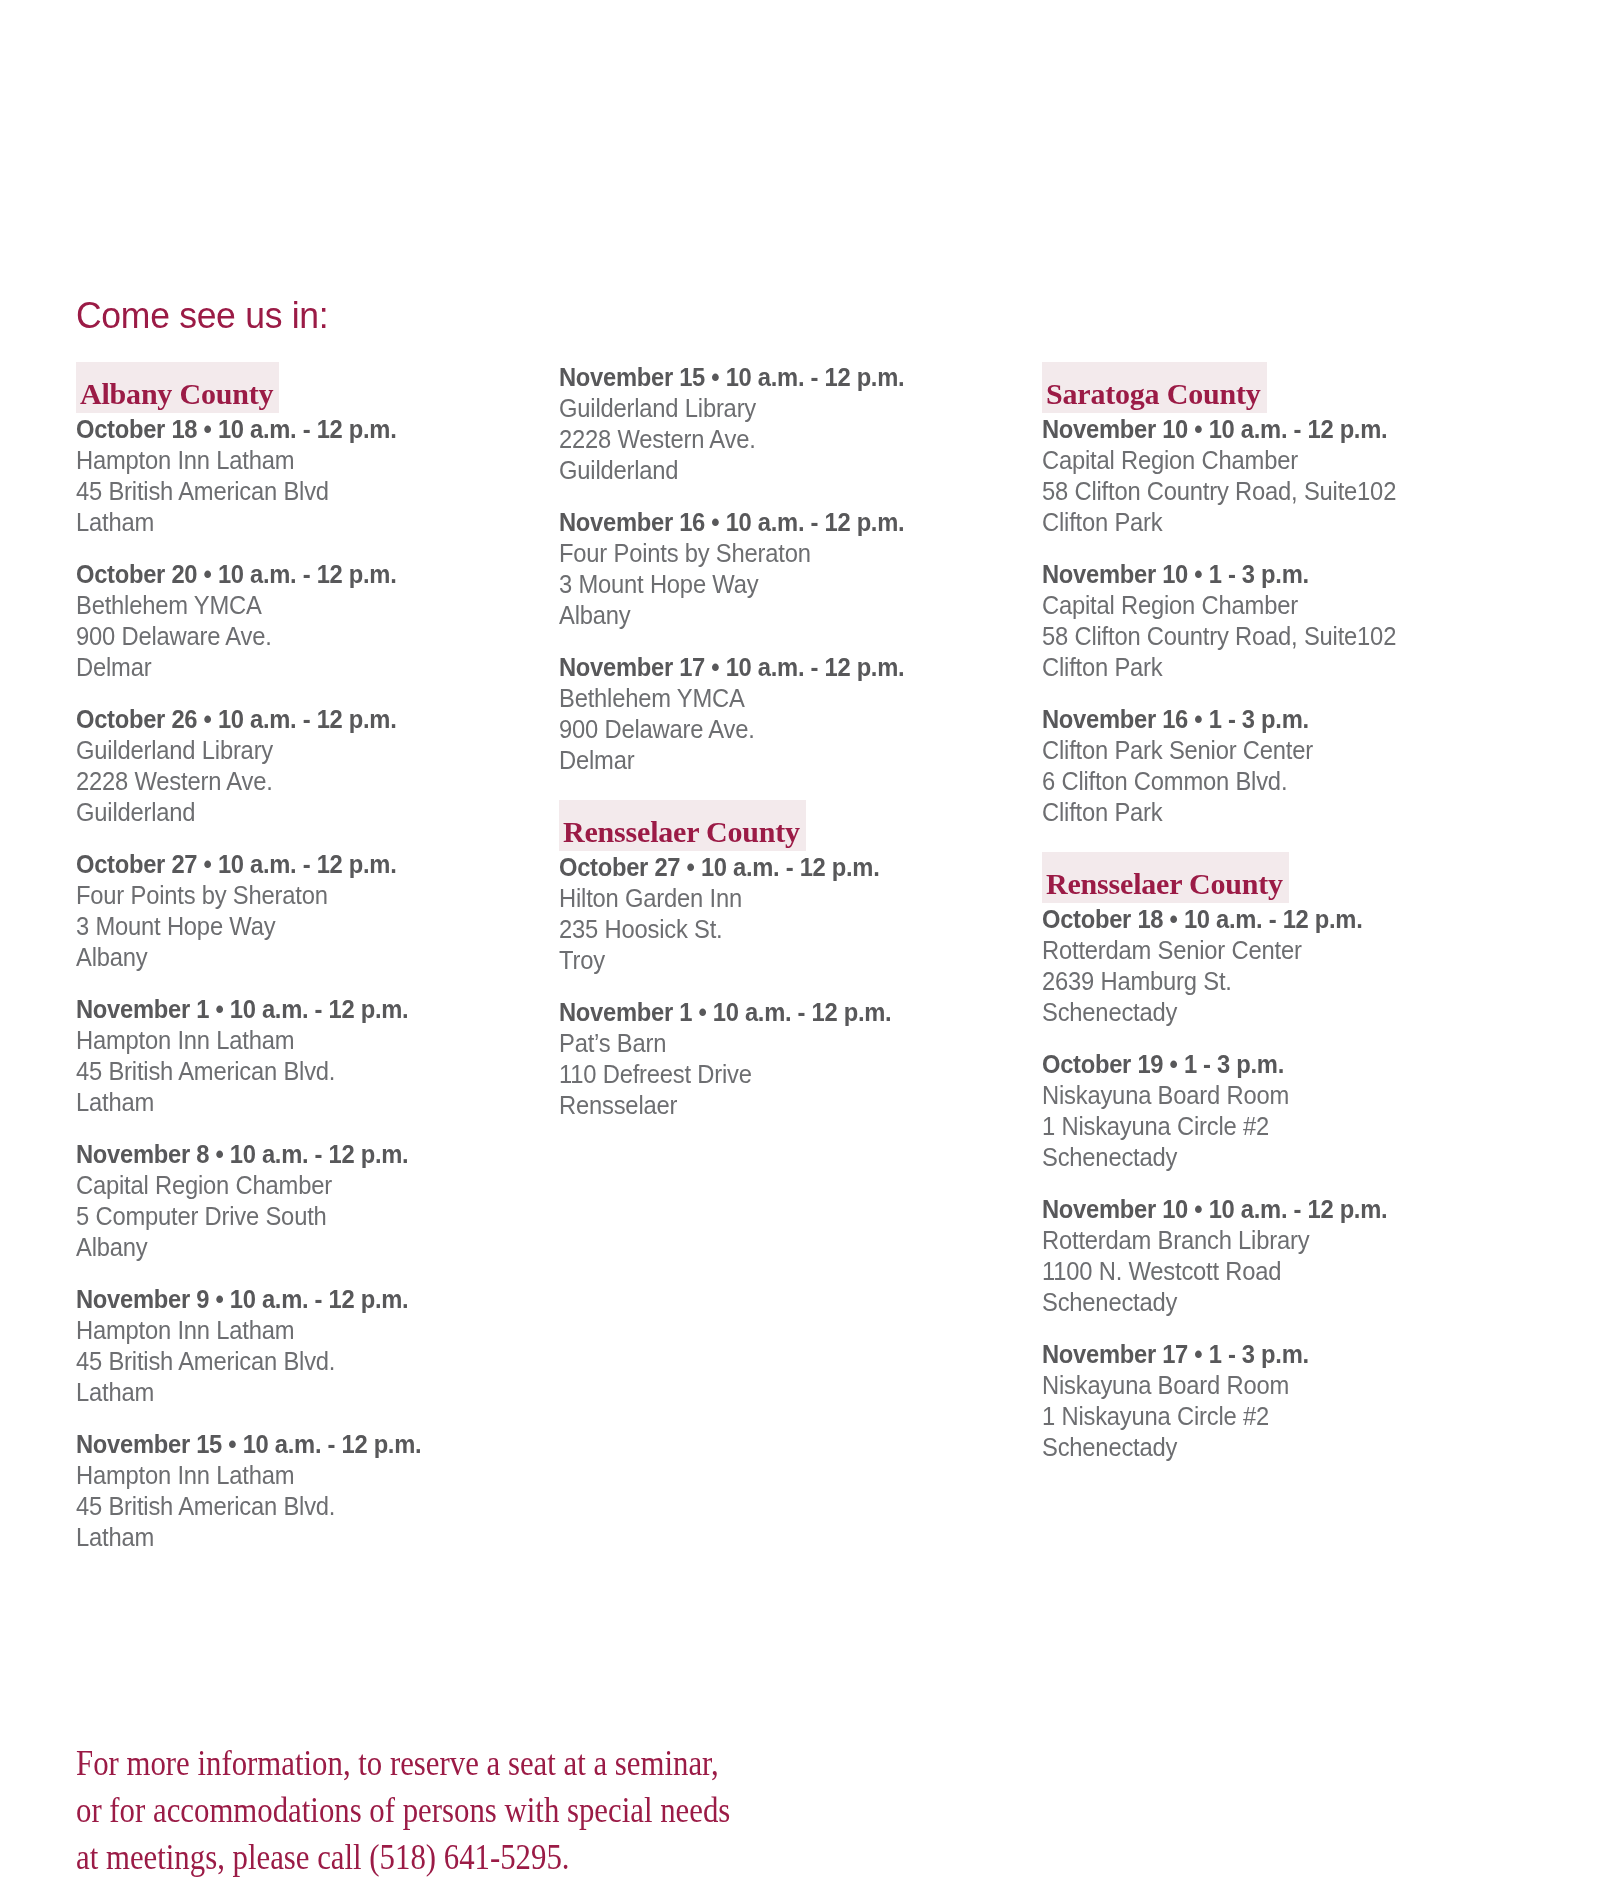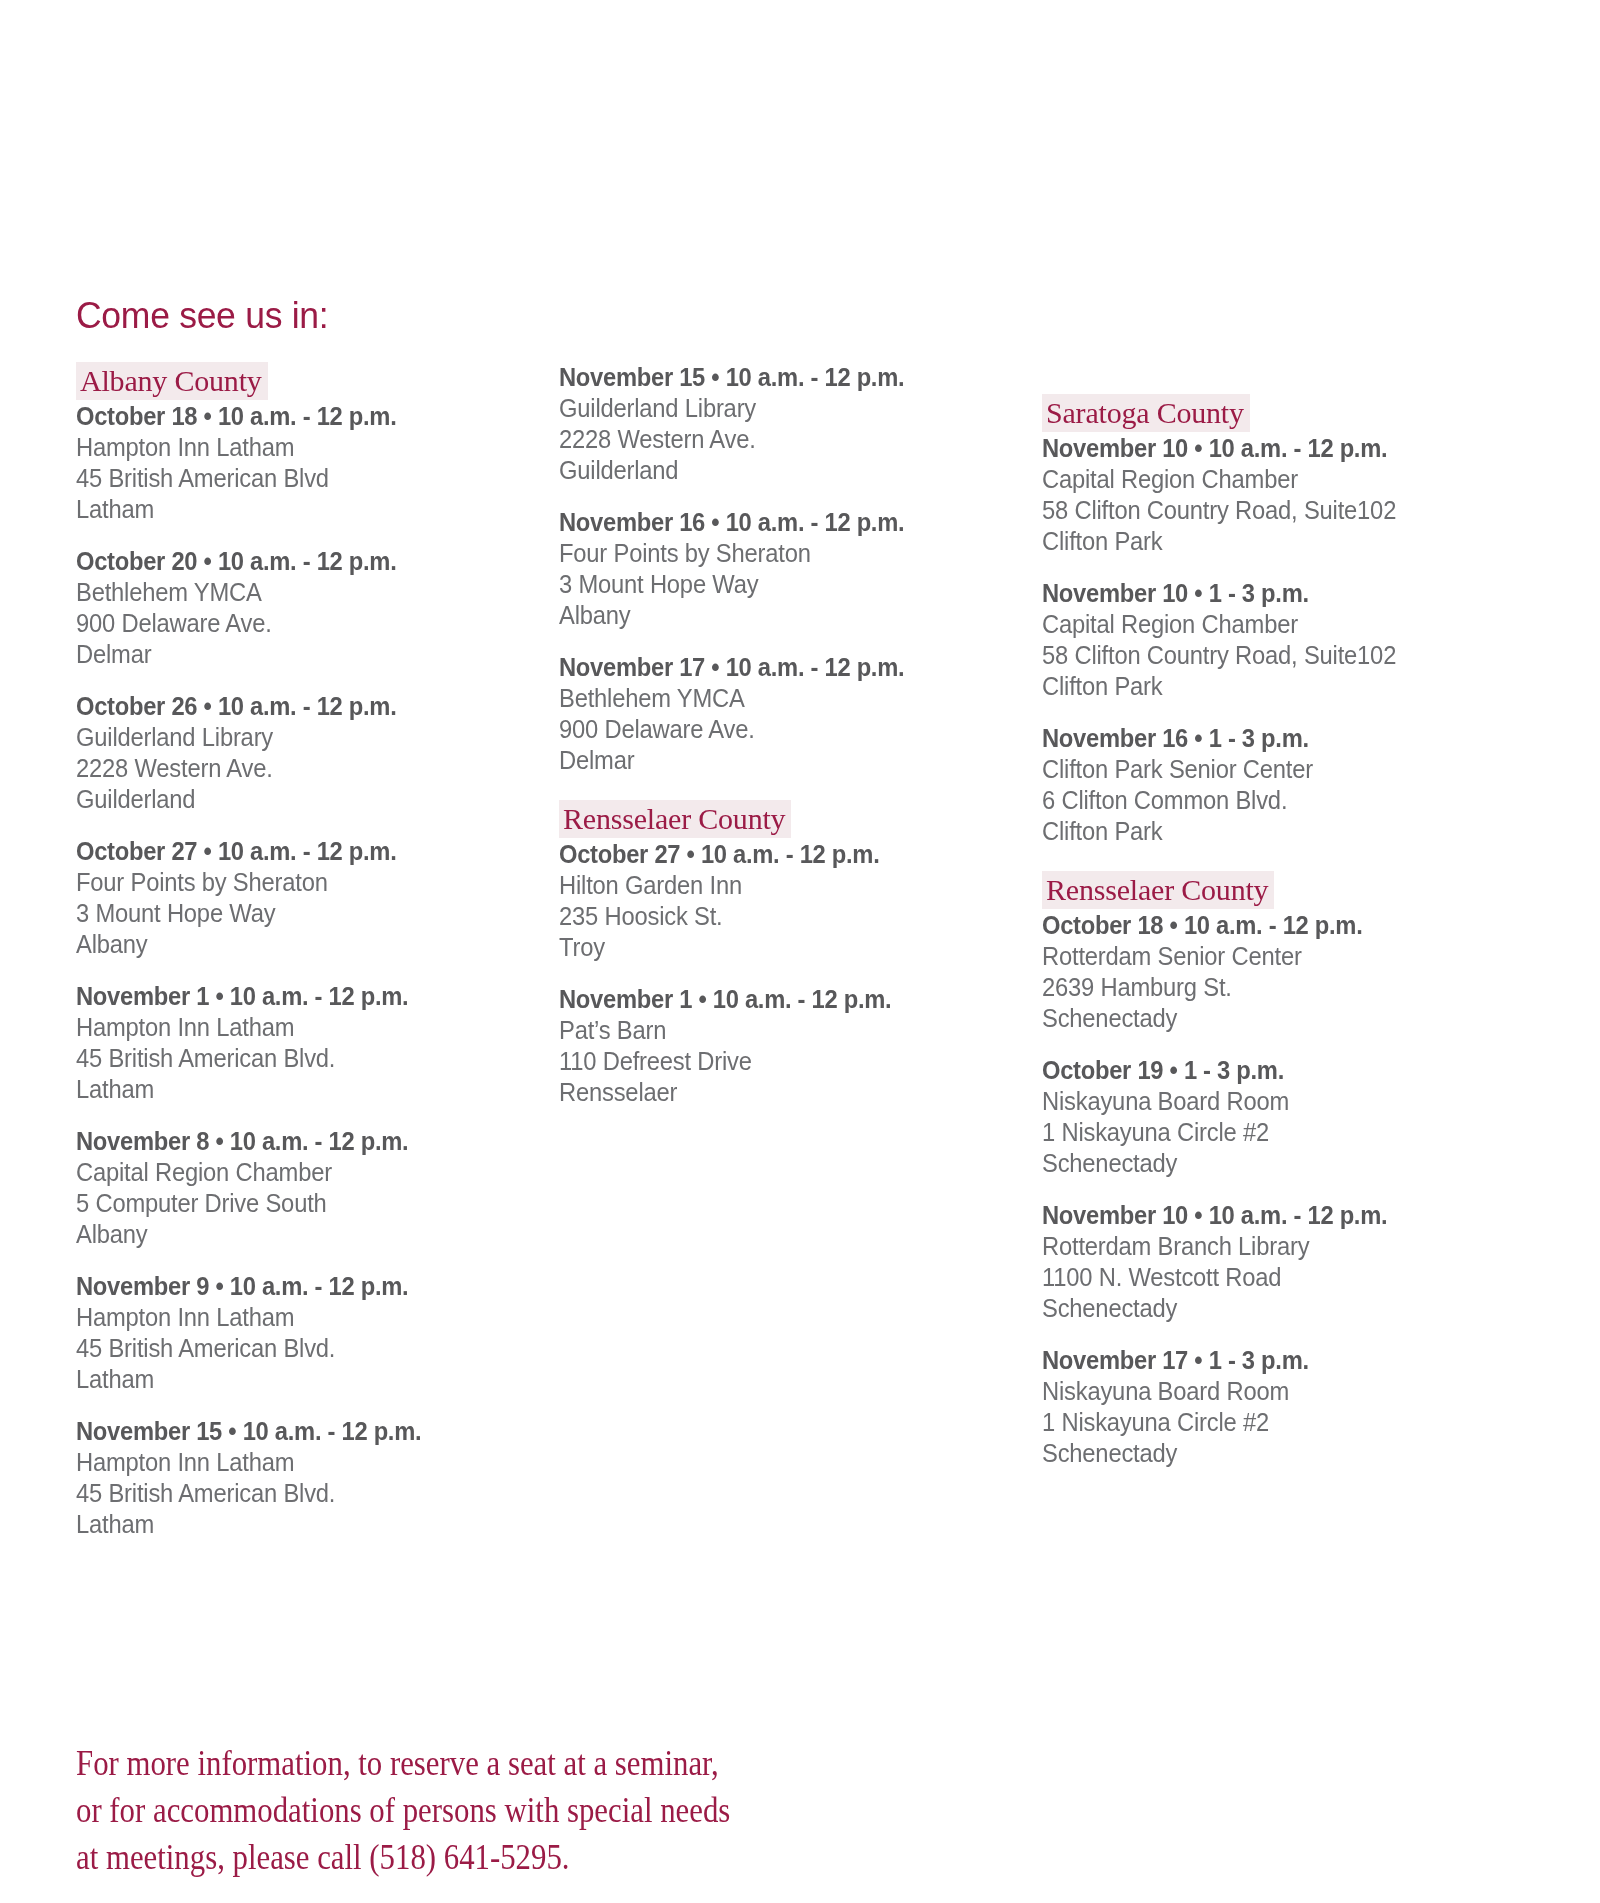--- a/index.html
+++ b/index.html
@@ -66,32 +66,32 @@
     width: 1470px;
     height: 1330px;
     display: flex;
     gap: 0px;
     align-items: flex-start;
   }
   .column {
     width: 405px;
     margin-right: 78px;
   }
-  .column:last-child { margin-right: 0; margin-top: 32px; }
+  .column:last-child { margin-right: 0; }
 
   
   .county-header {
     display: inline-block;
     background: #F3EAEC;
     color: #9B1B46;
     font-family: "Liberation Serif", serif;
-    font-weight: 400;
+    font-weight: 700;
     font-size: 30px;
     line-height: 34px;
-    padding: 2px 6px 2px 4px;
+    padding: 15px 6px 2px 4px;
     margin-bottom: 1px;
     white-space: nowrap;
     letter-spacing: -0.2px;
   }
   .county-block { margin-bottom: 0px; }
   .county-block + .county-block { margin-top: 24px; }
 
   
   .event {
     margin-bottom: 21px;

